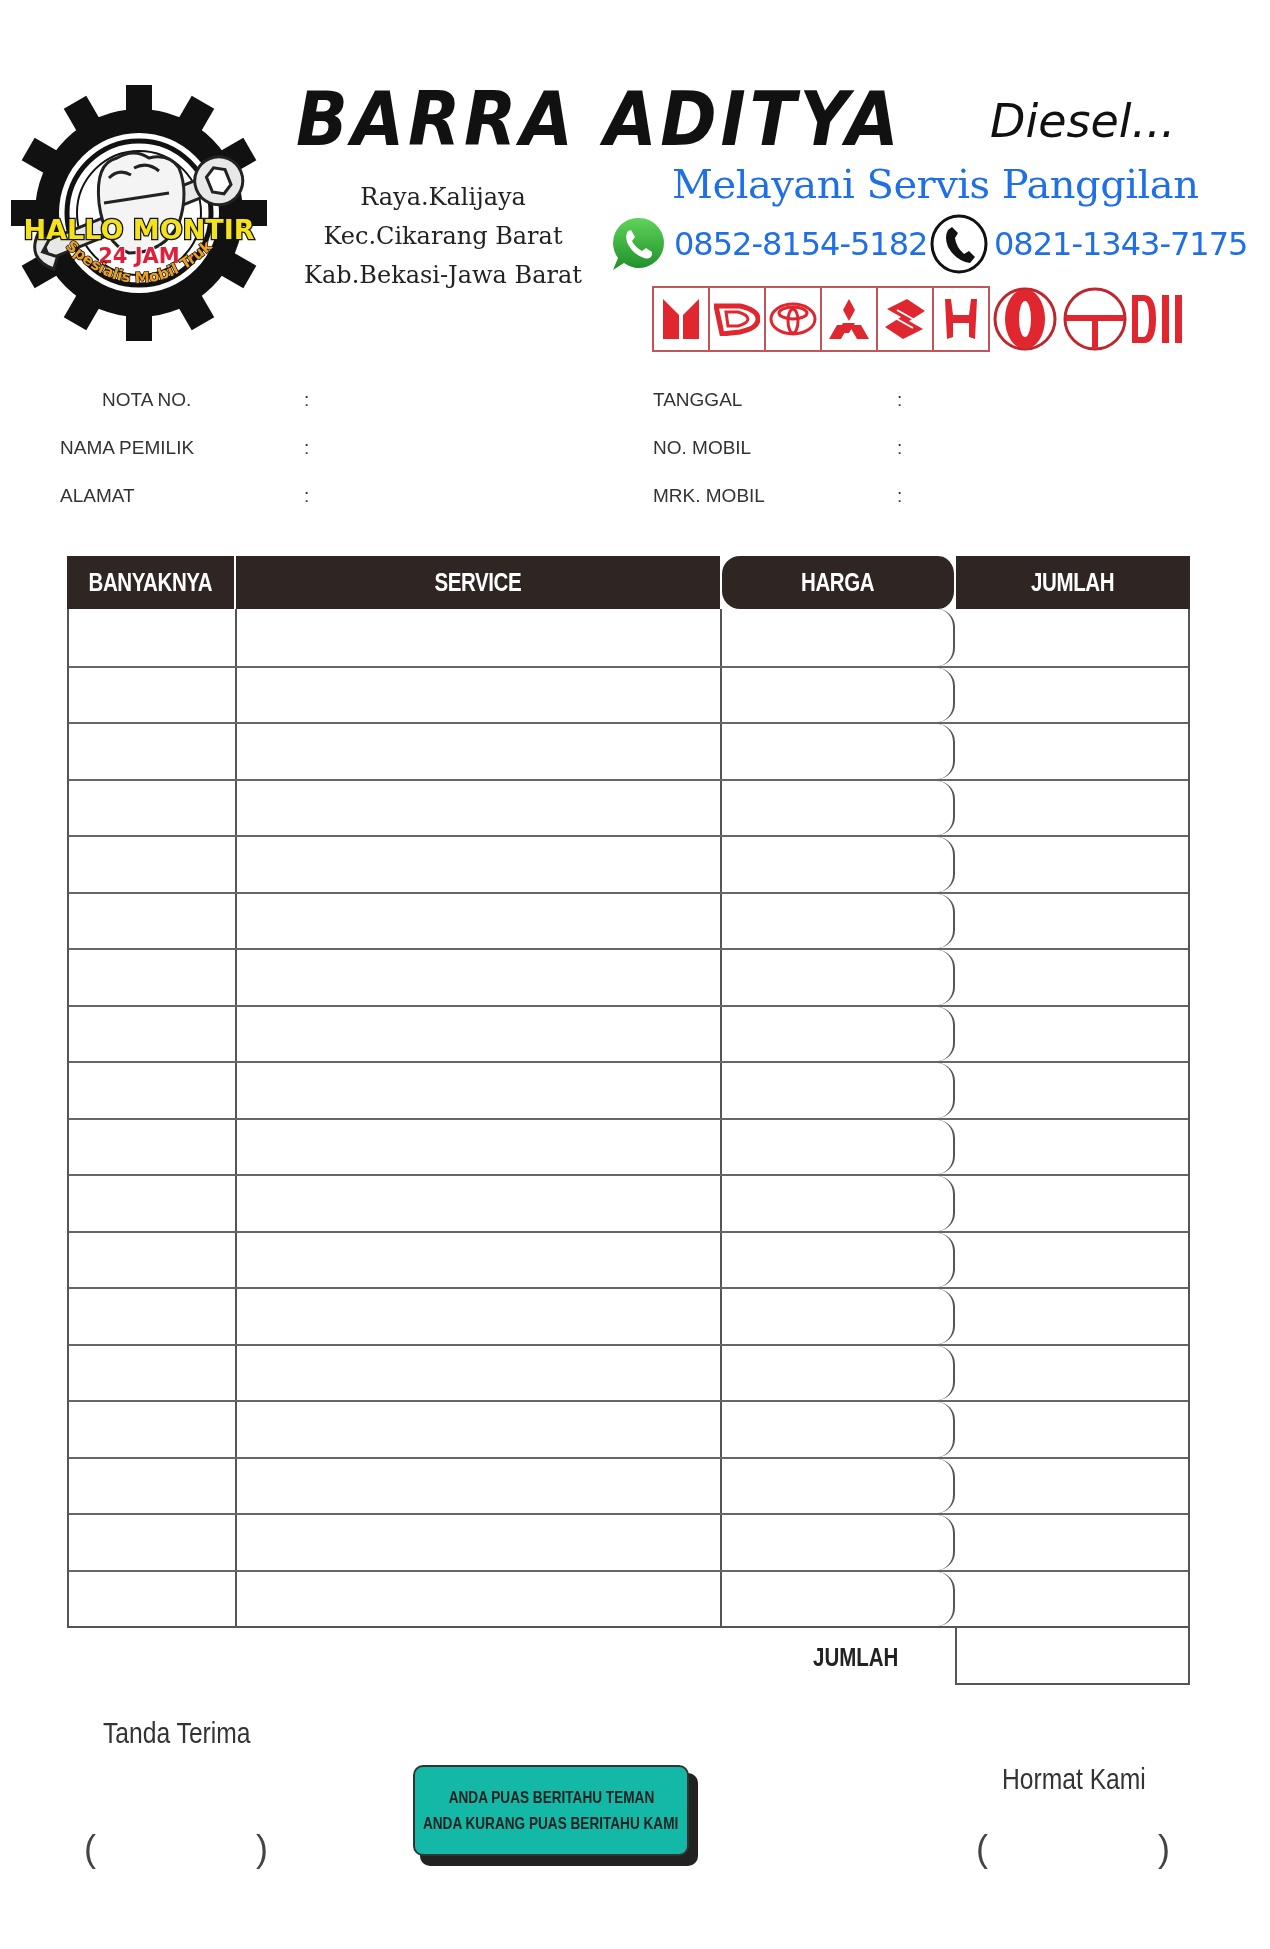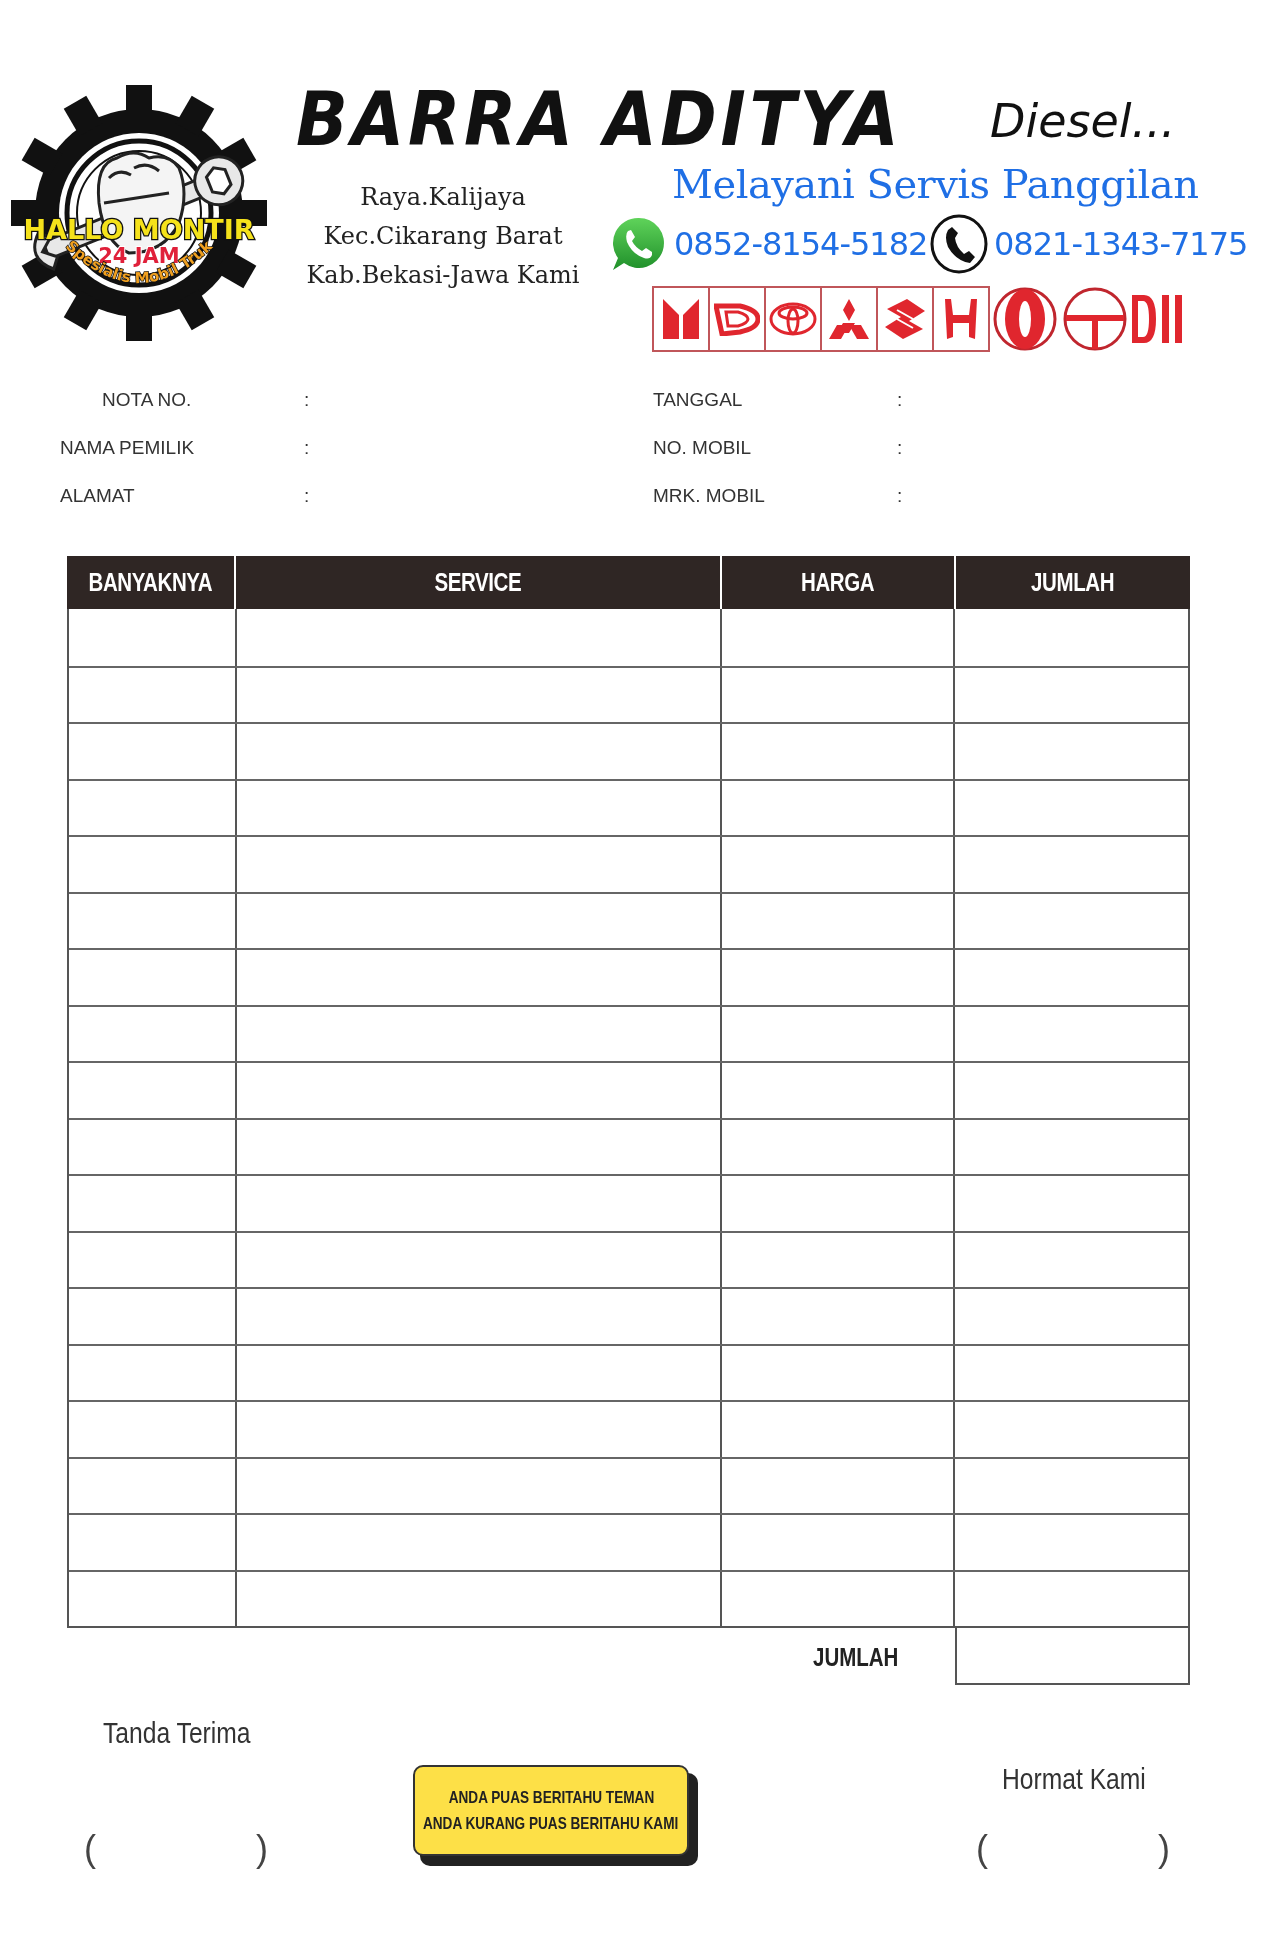--- a/index.html
+++ b/index.html
@@ -32,32 +32,32 @@
   .tbl { left: 67px; top: 556px; width: 1123px; }
   .tbl-head { display: flex; height: 53px; }
   .th { background: #2f2624; color: #fff; font-weight: bold; font-size: 25px; display: flex; align-items: center; justify-content: center; box-sizing: border-box; border-right: 2px solid #fff; transform-origin: center; letter-spacing: -0.5px; }
   .th:last-child { border-right: none; }
   .th span { display: inline-block; transform: scaleX(0.82); }
   .tbody { border-left: 2px solid #555; border-right: 2px solid #555; border-bottom: 2px solid #555; }
   .tr { display: flex; height: 56.5px; box-sizing: border-box; border-top: 2px solid #666; }
   .tr:first-child { border-top: none; }
   .td { box-sizing: border-box; border-right: 2px solid #555; height: 100%; }
   .td:last-child { border-right: none; }
-  .c1 { width: 169px; } .c2 { width: 486px; } .c3 { width: 234px; } .c4 { width: 234px; }
+  .c1 { width: 169px; } .c2 { width: 486px; } .c3 { width: 234px; border-radius: 18px; } .c4 { width: 234px; }
 
   .total-label { left: 813px; top: 1643px; font-weight: bold; font-size: 25px; color: #222; }
   .total-label span { display: inline-block; transform: scaleX(0.82); transform-origin: left; }
   .total-box { left: 955px; top: 1626px; width: 235px; height: 59px; box-sizing: border-box; border: 2px solid #555; border-top: none; }
 
   .sig-label { font-size: 29px; color: #333; white-space: nowrap; }
   .sig-label span { display: inline-block; transform: scaleX(0.85); transform-origin: left; }
   .paren { font-size: 36px; color: #444; font-weight: 300; }
 
   .slogan-shadow { left: 420px; top: 1773px; width: 278px; height: 93px; background: #222; border-radius: 10px; }
-  .slogan { left: 413px; top: 1765px; width: 276px; height: 91px; background: #fde047; border: 2px solid #333; border-radius: 10px; box-sizing: border-box; display: flex; flex-direction: column; align-items: center; justify-content: center; }
+  .slogan { left: 413px; top: 1765px; width: 276px; height: 91px; background: #14b8a6; border: 2px solid #333; border-radius: 10px; box-sizing: border-box; display: flex; flex-direction: column; align-items: center; justify-content: center; }
   .slogan div { font-weight: bold; font-size: 17px; color: #222; white-space: nowrap; line-height: 26px; }
   .slogan div span { display: inline-block; transform: scaleX(0.8); }
 </style>
 </head>
 <body>
 
 <div class="abs" id="logo">
   <svg width="262" height="262" viewBox="0 0 262 262">
     <g transform="translate(131,131)">
       <g fill="#111">
@@ -104,21 +104,21 @@
     </g>
   </svg>
 </div>
 
 <div class="abs title-main">BARRA ADITYA</div>
 <div class="abs title-sub">Diesel...</div>
 
 <div class="abs addr">
   <div>Raya.Kalijaya</div>
   <div>Kec.Cikarang Barat</div>
-  <div>Kab.Bekasi-Jawa Kami</div>
+  <div>Kab.Bekasi-Jawa Barat</div>
 </div>
 
 <div class="abs tagline">Melayani Servis Panggilan</div>
 
 <div class="abs phone-row" style="left:608px;">
   <span style="margin-right:6px;display:inline-flex;">
     <svg width="60" height="60" viewBox="0 0 60 60">
       <defs>
           <linearGradient id="wg" x1="0" y1="0" x2="0" y2="1">
             <stop offset="0" stop-color="#5fd35a"></stop>

